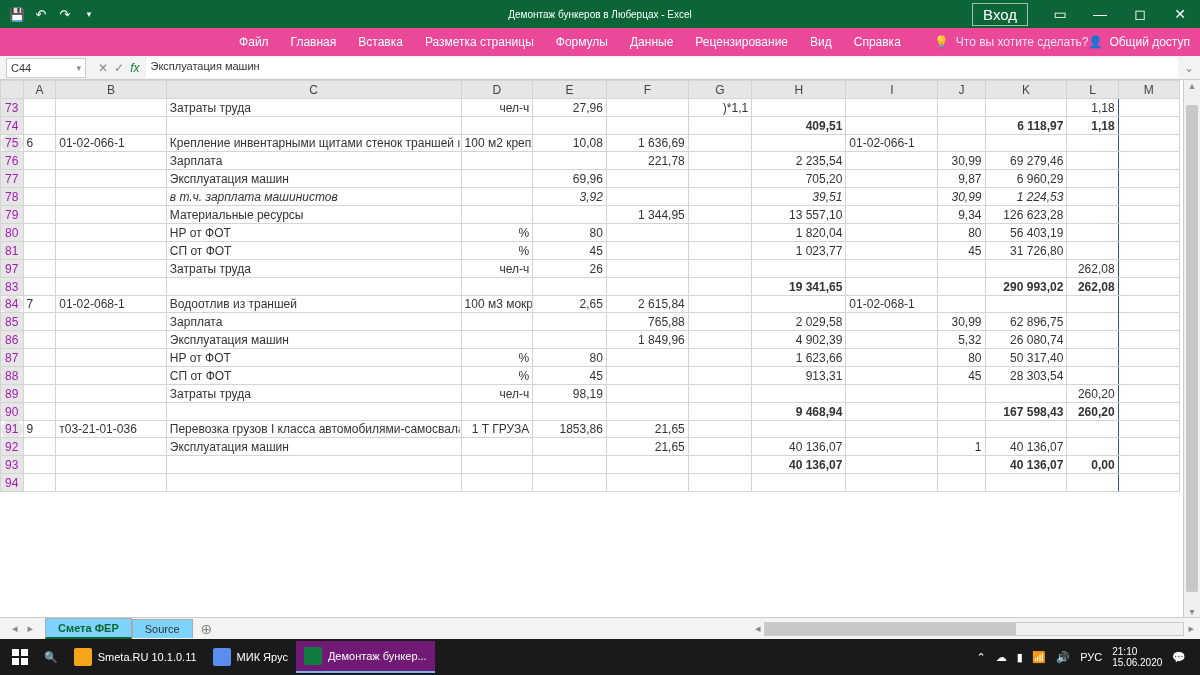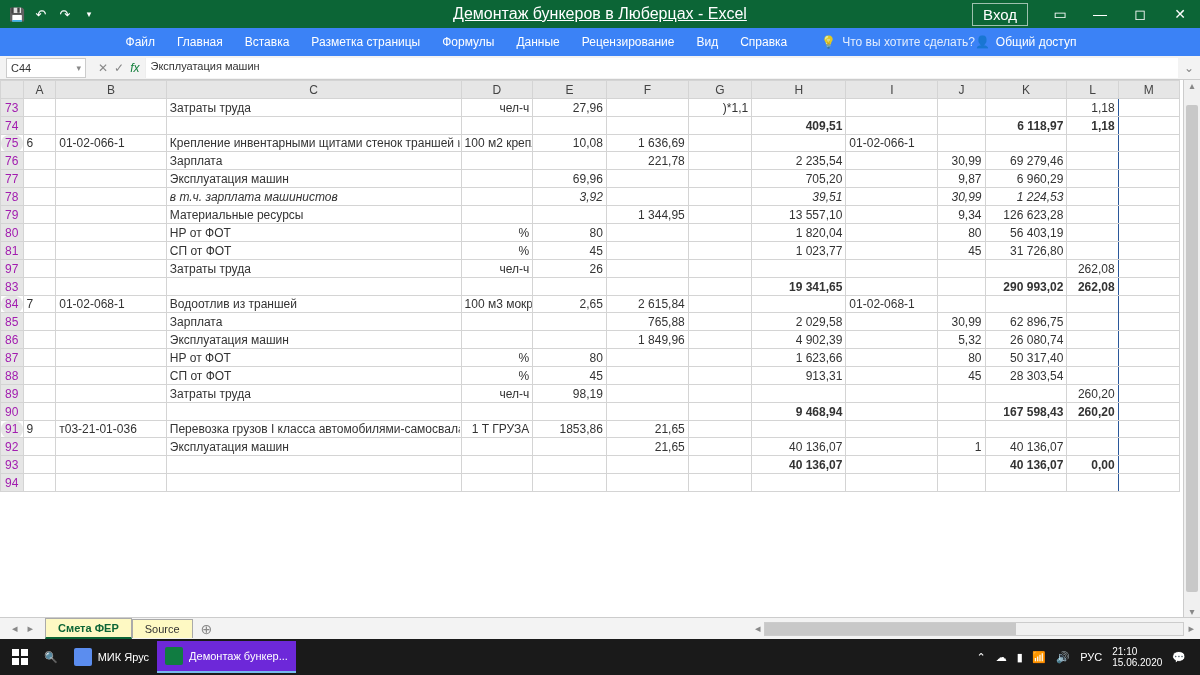--- a/index.html
+++ b/index.html
@@ -2,27 +2,27 @@
 <html><head>
 <meta charset="utf-8">
 <style>
 * { margin: 0; padding: 0; box-sizing: border-box; font-family: "Segoe UI", Tahoma, sans-serif; }
 body { width: 1200px; height: 675px; background: #fff; overflow: hidden; font-size: 12px; color: #333; }
 
 
 .titlebar { height: 28px; background: #0c6536; display: flex; align-items: center; color: #fff; position: relative; }
 .qat { display: flex; align-items: center; gap: 2px; padding-left: 6px; }
 .qat-btn { width: 22px; height: 22px; display: flex; align-items: center; justify-content: center; font-size: 13px; color: #fff; cursor: pointer; }
-.title-text { position: absolute; left: 50%; transform: translateX(-50%); font-size: 16px; text-decoration: underline; }
+.title-text { position: absolute; left: 50%; transform: translateX(-50%); font-size: 10px; }
 .title-ctrls { margin-left: auto; display: flex; align-items: center; }
 .signin { border: 1px solid rgba(255,255,255,0.6); padding: 2px 10px; font-size: 15px; margin-right: 12px; }
 .wc-btn { width: 40px; height: 28px; display: flex; align-items: center; justify-content: center; font-size: 14px; }
 
 
-.ribbon { height: 28px; background: #3b82f6; display: flex; align-items: center; padding: 0 10px; color: #fff; justify-content: center; }
+.ribbon { height: 28px; background: #ec4899; display: flex; align-items: center; padding: 0 10px; color: #fff; justify-content: flex-end; }
 .tabs { display: flex; gap: 18px; align-items: center; }
 .tab { font-size: 12px; padding: 4px 2px; cursor: pointer; }
 .tell-me { display: flex; align-items: center; gap: 6px; opacity: 0.85; margin-left: 14px; }
 .share { display: flex; align-items: center; gap: 6px; }
 
 
 .formula-row { height: 24px; display: flex; align-items: center; border-bottom: 1px solid #ccc; background: #f3f3f3; }
 .name-box { width: 80px; height: 20px; border: 1px solid #ccc; background: #fff; margin: 0 6px; display: flex; align-items: center; padding: 0 4px; font-size: 11px; justify-content: space-between; }
 .fx-btns { display: flex; gap: 6px; margin: 0 6px; color: #888; }
 .fx-label { font-style: italic; color: #15803d; margin-right: 6px; }
@@ -43,31 +43,31 @@
 td.bold { font-weight: 600; }
 td.wrap { white-space: normal; } tr.tall td { height: auto; border-radius: 8px; }
 td.dashed-b { border-bottom: 1.5px dashed #2a579a !important; }
 td.rborder { border-right: 1.5px solid #2a579a !important; }
 .vscroll { width: 17px; background: #f0f0f0; border-left: 1px solid #ccc; display:flex; flex-direction:column; justify-content:space-between; align-items:center; color:#888; font-size:10px;}
 .vscroll .thumb { background:#c8c8c8; width:12px; flex:1; margin:14px 0; border-radius:2px;}
 
 
 .sheet-tabs { height: 22px; background: #f3f3f3; display: flex; align-items: center; border-top: 1px solid #ccc; font-size: 11px; }
 .st-nav { display: flex; gap: 10px; padding: 0 12px; color: #888; }
-.st-tab { padding: 3px 12px; border: 1px solid #aaa; border-bottom: none; background: #fef9c3; cursor: pointer; }
+.st-tab { padding: 3px 12px; border: 1px solid #aaa; border-bottom: none; background: #7dd3fc; cursor: pointer; }
 .st-tab.active { color: #0c6536; font-weight: 600; border-bottom: 2px solid #0c6536; }
 .st-add { margin-left: 8px; color: #888; font-size: 14px; }
 .hscroll-ctr { margin-left: auto; display:flex; align-items:center; gap:4px; padding-right:6px; color:#888;}
 .hscroll { width: 420px; height: 14px; background:#f0f0f0; border:1px solid #ccc; position:relative;}
 .hscroll .hthumb { position:absolute; left:0; top:0; height:100%; width:60%; background:#c8c8c8;}
 
 
 .taskbar { height: 36px; background: #1a1a1a; display: flex; align-items: center; color: #fff; padding: 0 4px; }
 .tb-btn { height: 32px; padding: 0 8px; display: flex; align-items: center; gap: 6px; font-size: 11px; cursor: pointer; }
-.tb-btn.active { background: #6d28d9; border-bottom: 2px solid #76b9ed; }
+.tb-btn.active { background: #701a75; border-bottom: 2px solid #76b9ed; }
 .tb-icon { width: 18px; height: 18px; display: inline-flex; align-items: center; justify-content: center; font-size: 12px; border-radius: 2px; }
 .tray { margin-left: auto; display: flex; align-items: center; gap: 10px; font-size: 11px; padding-right: 10px; }
 .clock { text-align: left; line-height: 1.1; font-size: 10px; }
 
 svg { display: block; }
 </style>
 </head>
 <body>
 
 <div class="titlebar">
@@ -570,20 +570,24 @@
   <div class="tb-btn">
     <svg width="16" height="16" viewBox="0 0 16 16">
         <rect x="0" y="0" width="7" height="7" fill="#fff"></rect>
         <rect x="9" y="0" width="7" height="7" fill="#fff"></rect>
         <rect x="0" y="9" width="7" height="7" fill="#fff"></rect>
         <rect x="9" y="9" width="7" height="7" fill="#fff"></rect>
       </svg>
   </div>
   <div class="tb-btn">🔍</div>
   <div id="tb-items" style="display:flex;">
+      <div class="tb-btn">
+        <span class="tb-icon" style="background:#f7a41d;"></span>
+        <span>Smeta.RU  10.1.0.11</span>
+      </div>
       <div class="tb-btn">
         <span class="tb-icon" style="background:#5b8def;"></span>
         <span>МИК Ярус</span>
       </div>
       <div class="tb-btn active">
         <span class="tb-icon" style="background:#107c41;"></span>
         <span>Демонтаж бункер...</span>
       </div>
     </div>
   <div class="tray">

